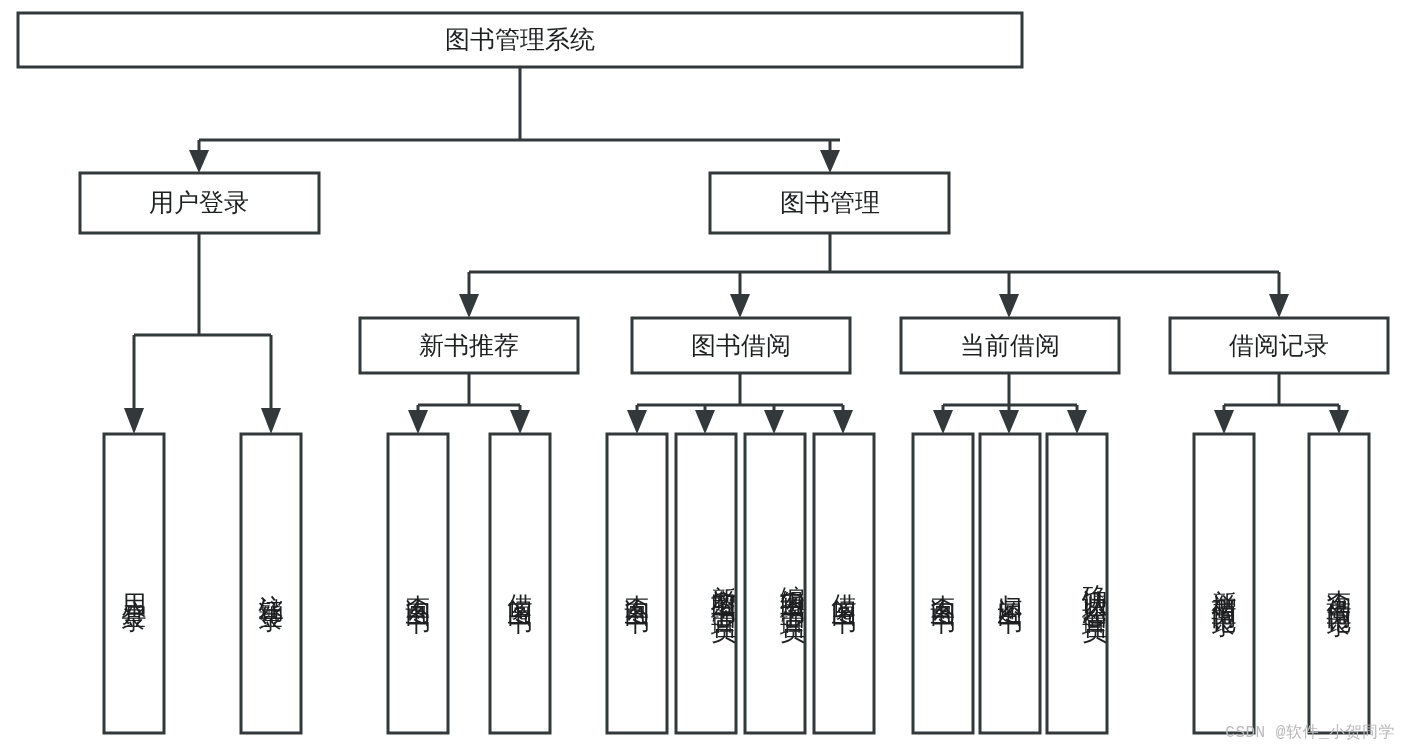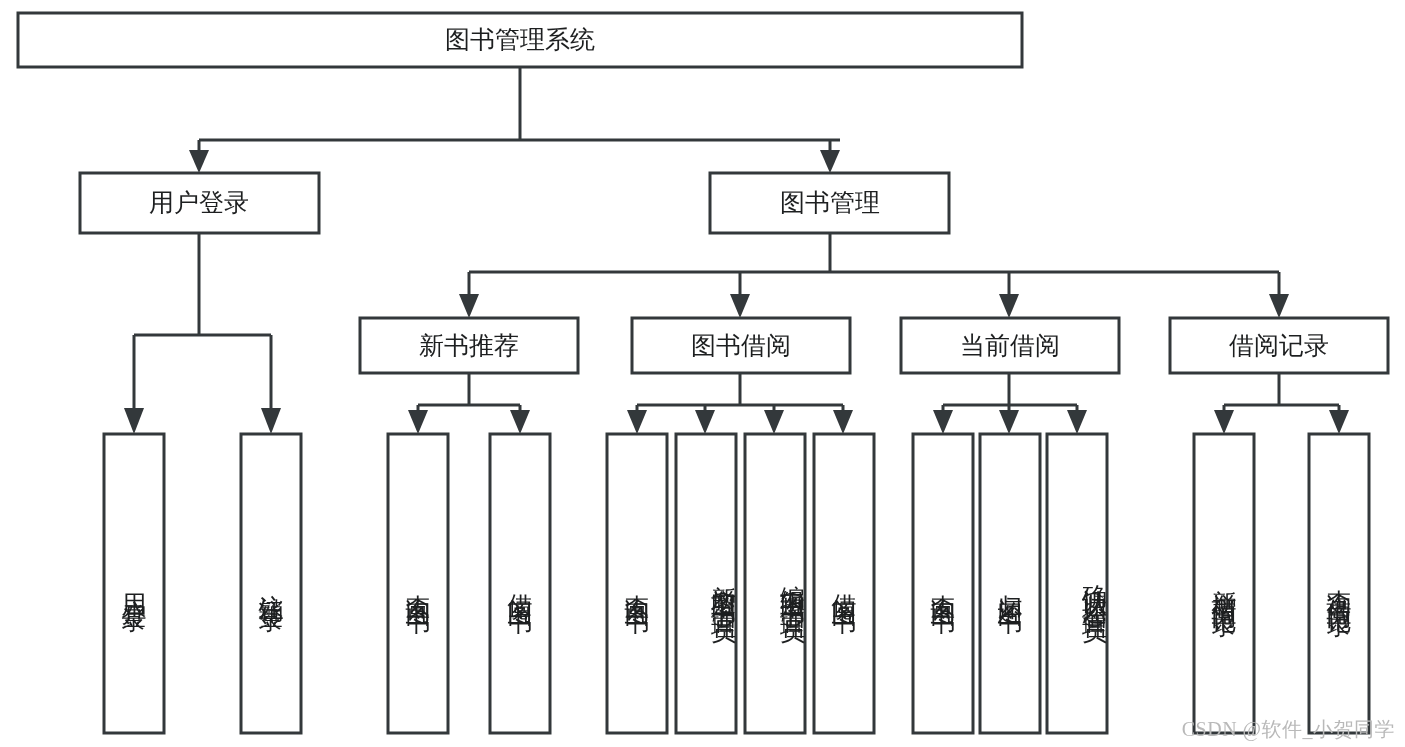--- a/index.html
+++ b/index.html
@@ -69,22 +69,22 @@
     white-space: nowrap;
     pointer-events: none;
   }
   .leaf-label-box.top-aligned {
     align-items: flex-start;
   }
   .watermark {
     position: absolute;
     right: 10px;
     bottom: 4px;
-    font-family: Liberation Serif, serif;
-    font-size: 20px;
+    font-family: Liberation Mono, monospace;
+    font-size: 16px;
     color: #b9b9b9;
     white-space: nowrap;
     letter-spacing: 0.5px;
   }
 </style>
 </head>
 <body>
 
 <div id="diagram-root">
 

